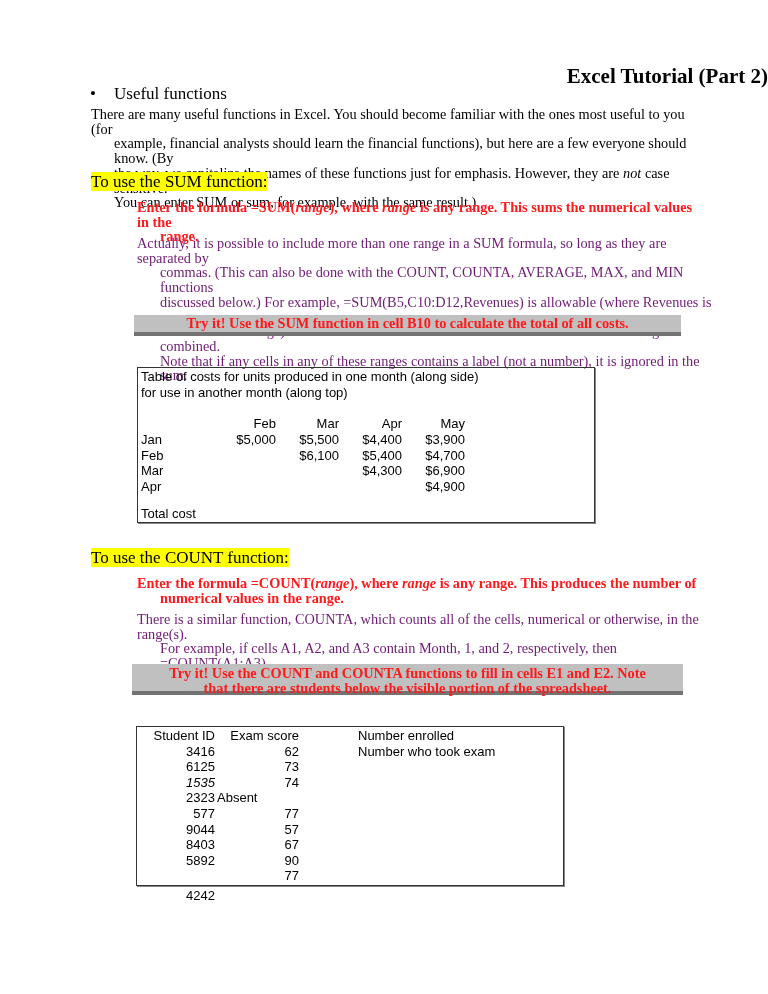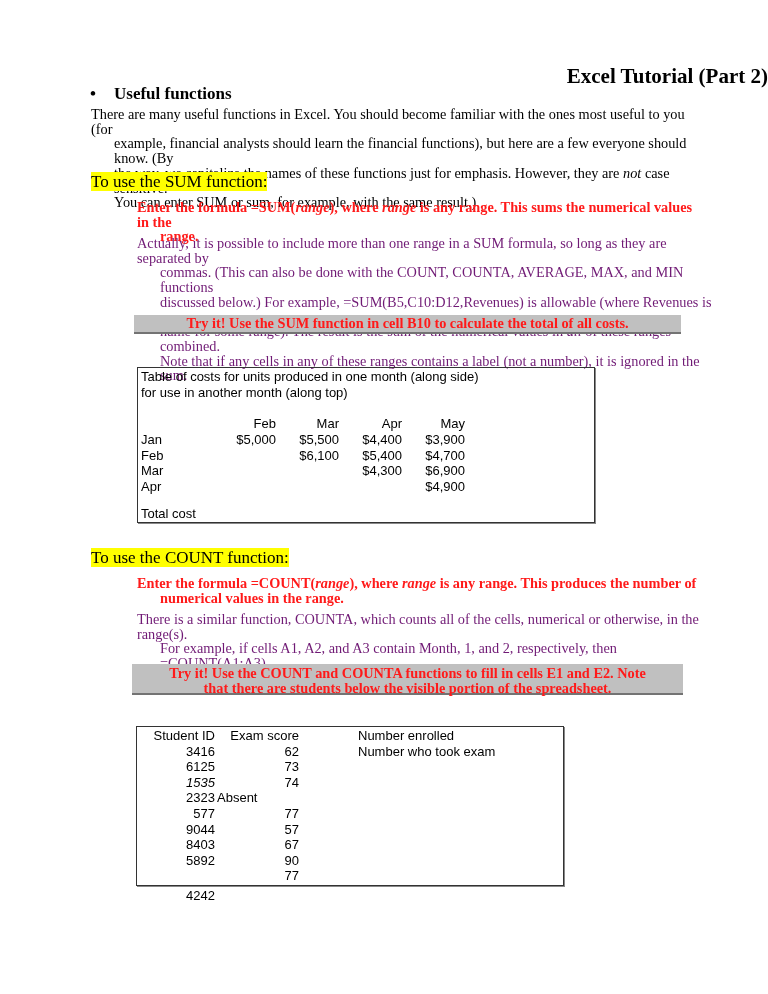--- a/index.html
+++ b/index.html
@@ -1,27 +1,27 @@
 <!DOCTYPE html>
 <html><head>
 <meta charset="utf-8">
 <style>
   html, body { margin: 0; padding: 0; background: #ffffff; }
   body { width: 768px; height: 994px; position: relative; overflow: hidden;
          font-family: "Liberation Serif", "DejaVu Serif", serif; color: #000; }
   .abs { position: absolute; }
   .title { left: 0; width: 768px; top: 64px; text-align: right; font-weight: bold; font-size: 21px; }
-  .bullet-row { left: 90px; top: 84px; font-weight: bold; font-size: 17px; }
+  .bullet-row { left: 90px; top: 84px; font-weight: normal; font-size: 17px; }
   .bullet-row .dot { display: inline-block; width: 24px; }
   .para { font-size: 14.3px; line-height: 14.7px; }
   .intro { left: 91px; top: 107px; width: 600px; }
   .hl { background: #ffff00; font-size: 17px; }
   .blue { color: #701a75; }
   .boldred { color: #ff1a1a; font-weight: bold; }
-  .graybar { background: #c0c0c0; border-bottom: 2px solid #737373; text-align: center;
+  .graybar { background: #c0c0c0; border-bottom: 4px solid #737373; text-align: center;
              color: #ff1a1a; font-weight: bold; font-size: 14.3px; line-height: 15px; }
   .sheet { border: 1.5px solid #333; box-shadow: 1px 1px 0 #888;
            font-family: "Liberation Sans", "DejaVu Sans", sans-serif; font-size: 13px; line-height: 15.6px; }
   .cell { position: absolute; white-space: nowrap; }
   .r { text-align: right; }
 </style>
 </head>
 <body>
 
 <div class="abs title">Excel Tutorial  (Part 2)</div>

